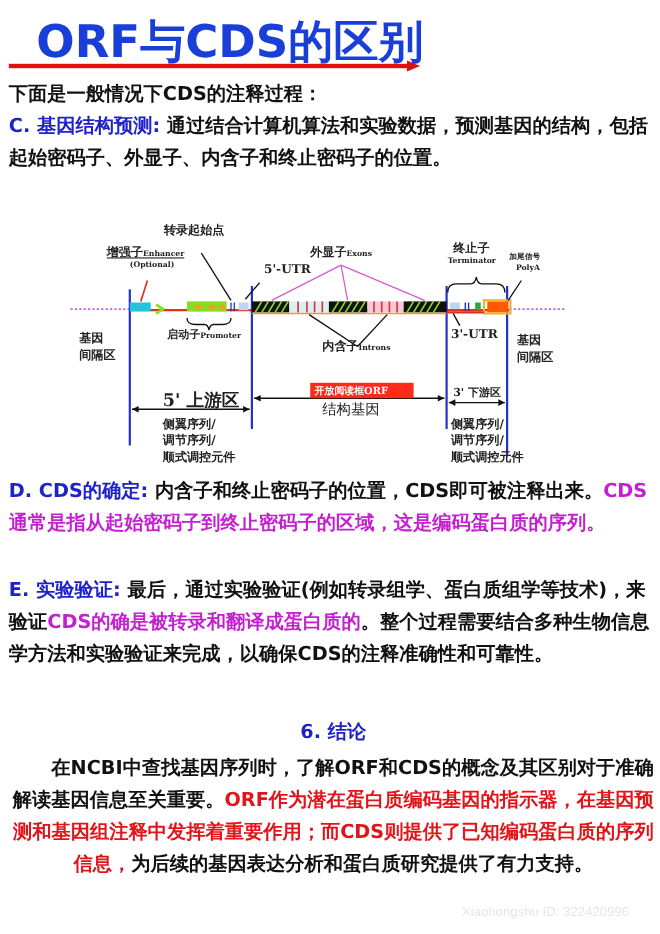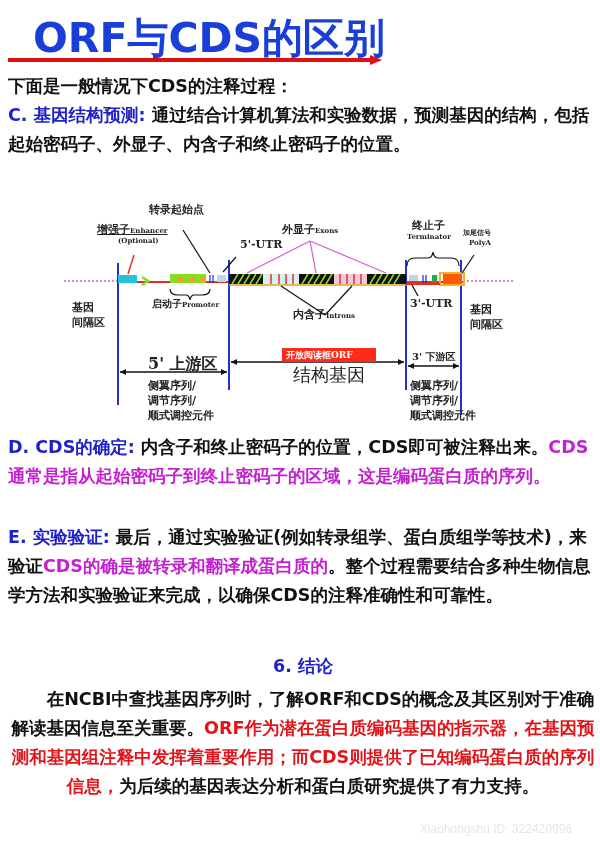--- a/index.html
+++ b/index.html
@@ -162,21 +162,21 @@
   <div class="dlabel dsmall" style="left:409px; top:38px;">PolyA</div>
   <div class="dlabel dcn" style="left:12px; top:100px; white-space:pre; line-height:15px;">基因
 间隔区</div>
   <div class="dlabel dcn" style="left:410px; top:102px; white-space:pre; line-height:15px;">基因
 间隔区</div>
   <div class="dlabel" style="left:92px; top:97px; font-size:10px;"><span>启动子</span><span class="dsmall">Promoter</span></div>
   <div class="dlabel dcn" style="left:233px; top:107px;"><span>内含子</span><span class="dsmall">Introns</span></div>
   <div class="dlabel" style="left:350px; top:97px;">3'-UTR</div>
   <div class="dlabel dcn" style="left:88px; top:154px; font-size:16px;">5' 上游区</div>
   <div class="dlabel" style="left:226px; top:149px; font-size:9px; color:#ffffff;">开放阅读框ORF</div>
-  <div class="dlabel" style="left:233px; top:163px; font-size:18px; font-weight:normal;">结构基因</div>
+  <div class="dlabel" style="left:233px; top:163px; font-size:13px; font-weight:normal;">结构基因</div>
   <div class="dlabel" style="left:352px; top:150px; font-size:10px;">3' 下游区</div>
   <div class="dlabel dcn" style="left:88px; top:178px; white-space:pre; line-height:15px;">侧翼序列/
 调节序列/
 顺式调控元件</div>
   <div class="dlabel dcn" style="left:350px; top:178px; white-space:pre; line-height:15px;">侧翼序列/
 调节序列/
 顺式调控元件</div>
 </div>
 
 <p class="p" style="top:433px;">

